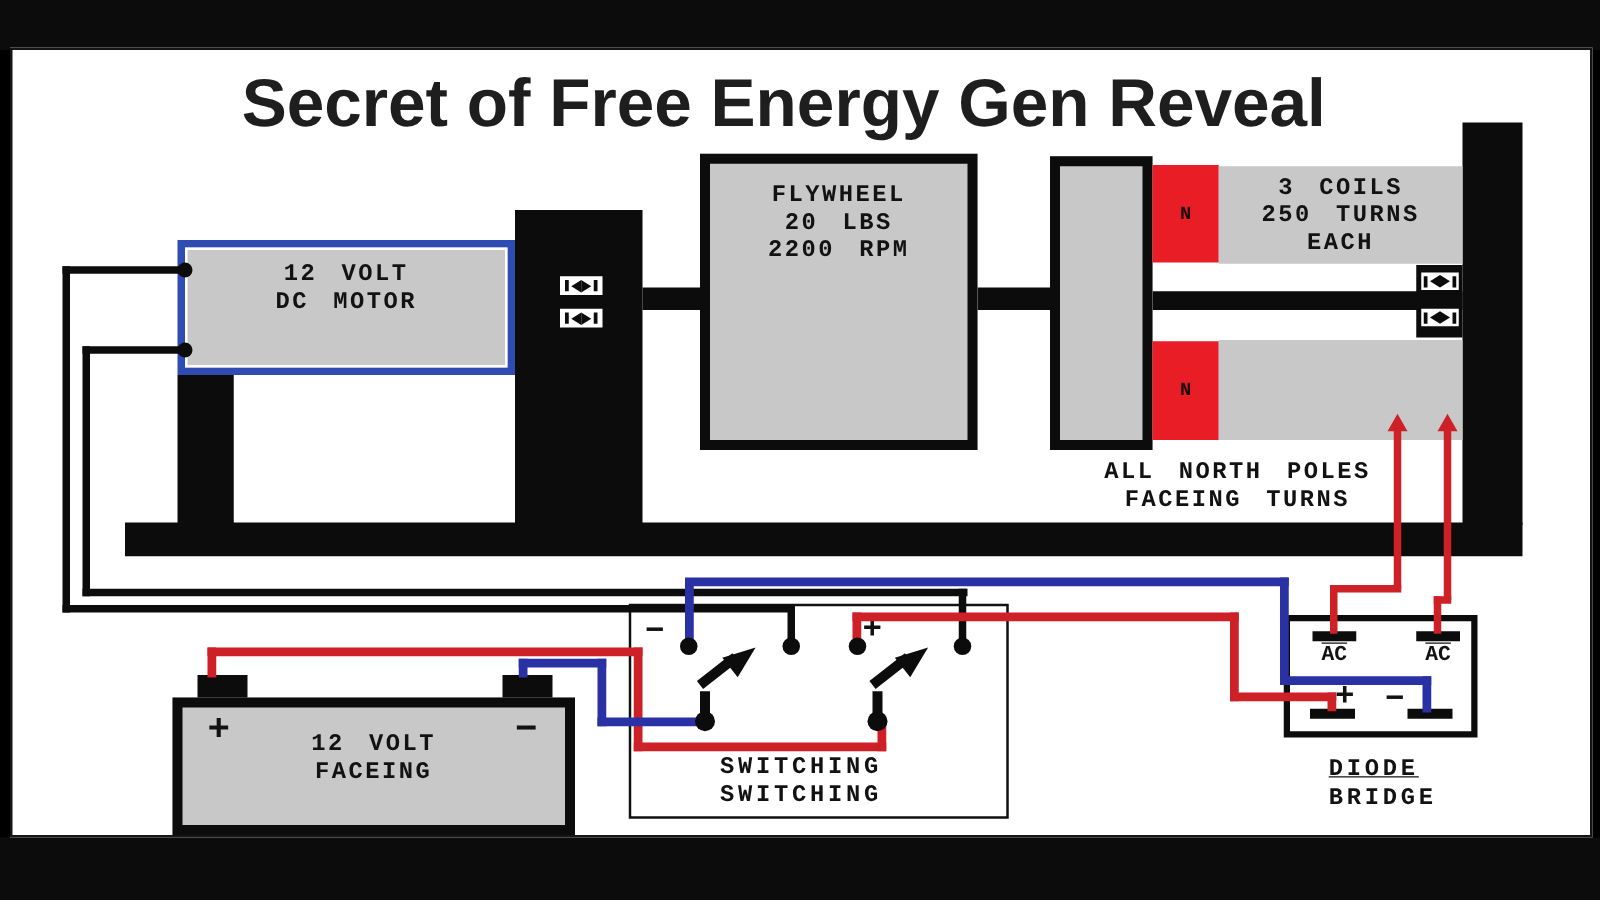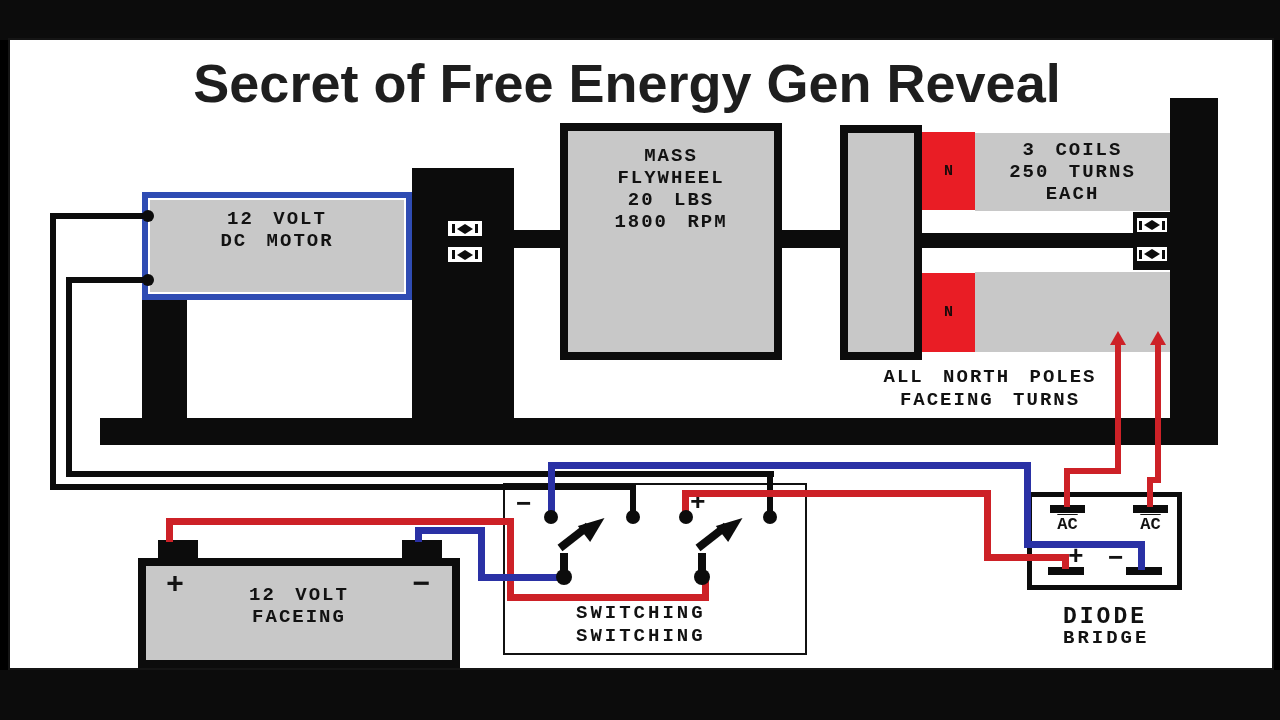--- a/index.html
+++ b/index.html
@@ -71,24 +71,23 @@
   </div>
 
   <div class="abs" style="left:142px;top:192px;width:270px;height:108px;background:var(--motor-border-blue);box-sizing:border-box;padding:6px;">
     <div style="width:100%;height:100%;background:var(--component-gray);border:2px solid #fff;box-sizing:border-box;display:flex;flex-direction:column;align-items:center;justify-content:flex-start;padding-top:8px;">
       <div class="mono lbl">12 VOLT</div>
       <div class="mono lbl">DC MOTOR</div>
     </div>
   </div>
 
   <div class="abs" style="left:560px;top:123px;width:222px;height:237px;background:var(--component-gray);border:8px solid var(--black);box-sizing:border-box;padding-top:14px;">
-    <div class="mono lbl">MASS</div>
     <div class="mono lbl">FLYWHEEL</div>
     <div class="mono lbl">20 LBS</div>
-    <div class="mono lbl">1800 RPM</div>
+    <div class="mono lbl">2200 RPM</div>
   </div>
 
   <div class="abs" style="left:840px;top:125px;width:82px;height:235px;background:var(--component-gray);border:8px solid var(--black);box-sizing:border-box;"></div>
 
   <div class="abs" style="left:922px;top:132px;width:53px;height:78px;background:var(--magnet-red);display:flex;align-items:center;justify-content:center;">
     <span class="mono" style="font-size:15px;color:#1a0a0a;">N</span>
   </div>
   <div class="abs" style="left:922px;top:273px;width:53px;height:79px;background:var(--magnet-red);display:flex;align-items:center;justify-content:center;">
     <span class="mono" style="font-size:15px;color:#1a0a0a;">N</span>
   </div>
@@ -136,21 +135,21 @@
 
   <div class="abs" style="left:1027px;top:492px;width:155px;height:98px;background:#fff;border:5px solid var(--black);box-sizing:border-box;"></div>
   <div class="abs blk" style="left:1050px;top:505px;width:35px;height:8px;"></div>
   <div class="abs blk" style="left:1133px;top:505px;width:35px;height:8px;"></div>
   <div class="abs mono" style="left:1050px;top:515px;width:35px;text-align:center;font-size:17px;text-decoration:overline;">AC</div>
   <div class="abs mono" style="left:1133px;top:515px;width:35px;text-align:center;font-size:17px;text-decoration:overline;">AC</div>
   <div class="abs blk" style="left:1048px;top:567px;width:36px;height:8px;"></div>
   <div class="abs blk" style="left:1126px;top:567px;width:36px;height:8px;"></div>
   <div class="abs sign" style="left:1068px;top:542px;font-size:26px;">+</div>
   <div class="abs sign" style="left:1108px;top:544px;font-size:26px;">−</div>
-  <div class="abs mono" style="left:1063px;top:604px;font-size:23px;letter-spacing:3px;">DIODE</div>
+  <div class="abs mono" style="left:1063px;top:604px;font-size:19px;letter-spacing:3px;text-decoration:underline;">DIODE</div>
   <div class="abs mono" style="left:1063px;top:627px;font-size:19px;letter-spacing:3px;">BRIDGE</div>
 
   <div>
     <div class="wire black" style="left:50px;top:213px;width:98px;height:6px;"></div>
     <div class="wire black" style="left:50px;top:213px;width:6px;height:277px;"></div>
     <div class="wire black" style="left:50px;top:484px;width:586px;height:6px;"></div>
     <div class="wire black" style="left:630px;top:484px;width:6px;height:36px;"></div>
   </div>
   <div>
     <div class="wire black" style="left:66px;top:277px;width:82px;height:6px;"></div>

